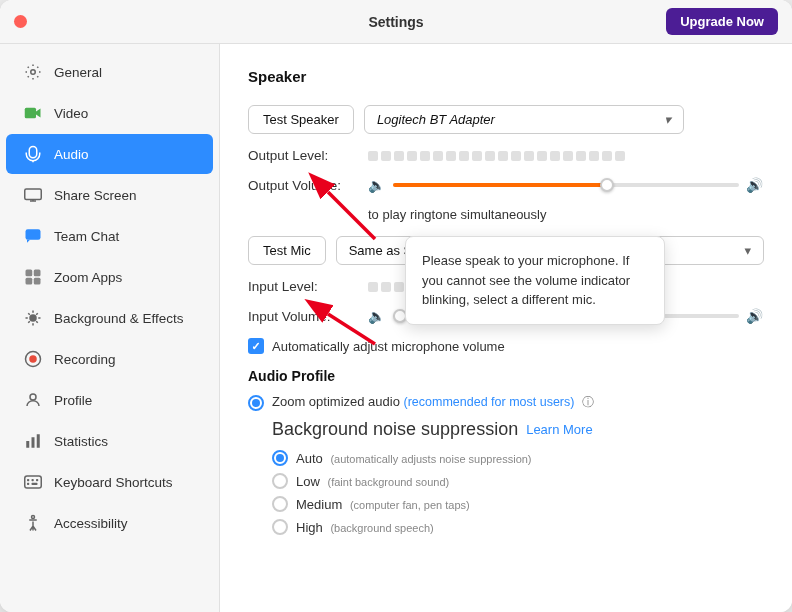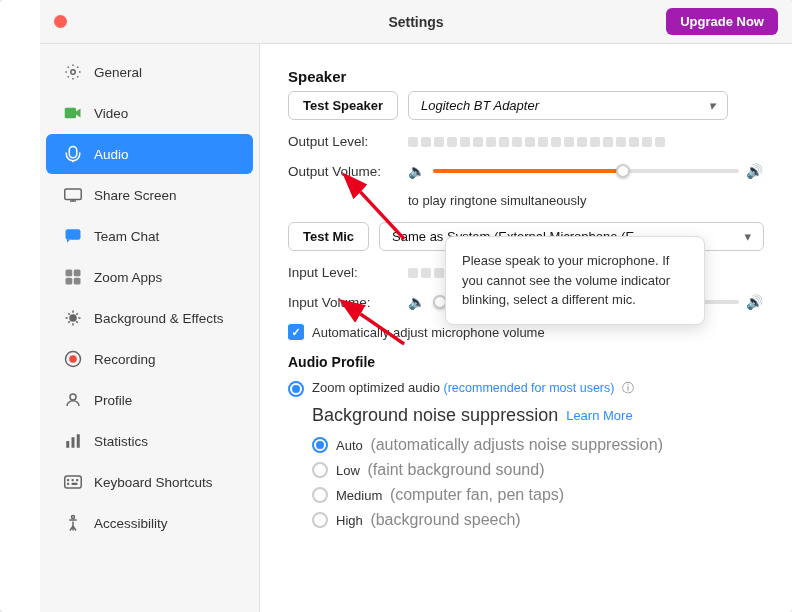--- a/index.html
+++ b/index.html
@@ -1,42 +1,42 @@
 <!DOCTYPE html>
 <html><head>
   <meta charset="utf-8">
   <style>
     * { box-sizing: border-box; margin: 0; padding: 0; }
     body { font-family: -apple-system, BlinkMacSystemFont, 'Segoe UI', sans-serif; background: #f0f0f0; width: 792px; height: 612px; overflow: hidden; }
 
-    .window { width: 792px; height: 612px; background: #ffffff; border-radius: 4px; display: flex; flex-direction: column; box-shadow: 0 4px 20px rgba(0,0,0,0.2); overflow: hidden; padding-left: 40px; }
+    .window { width: 792px; height: 612px; background: #ffffff; border-radius: 12px; display: flex; flex-direction: column; box-shadow: 0 4px 20px rgba(0,0,0,0.2); overflow: hidden; }
 
     .titlebar { height: 44px; background: #f6f6f6; border-bottom: 1px solid #e0e0e0; display: flex; align-items: center; justify-content: center; position: relative; flex-shrink: 0; }
     .traffic-lights { position: absolute; left: 14px; display: flex; gap: 8px; align-items: center; }
     .traffic-light { width: 13px; height: 13px; border-radius: 50%; }
     .tl-red { background: #ff5f57; }
     .titlebar-title { font-size: 14px; font-weight: 600; color: #333; }
-    .upgrade-btn { position: absolute; right: 14px; background: #a21caf; color: white; border: none; border-radius: 6px; padding: 6px 14px; font-size: 13px; font-weight: 600; cursor: pointer; }
+    .upgrade-btn { position: absolute; right: 14px; background: #4c1d95; color: white; border: none; border-radius: 6px; padding: 6px 14px; font-size: 13px; font-weight: 600; cursor: pointer; }
 
     .content { display: flex; flex: 1; overflow: hidden; }
 
     .sidebar { width: 220px; background: #f6f6f6; border-right: 1px solid #e0e0e0; overflow-y: auto; padding: 8px 0; flex-shrink: 0; }
     .sidebar-item { display: flex; align-items: center; gap: 10px; padding: 9px 16px; cursor: pointer; border-radius: 6px; margin: 0 6px 1px; font-size: 13.5px; color: #333; }
     .sidebar-item.active { background: #2d8cff; color: white; }
     .sidebar-icon { width: 22px; height: 22px; border-radius: 6px; display: flex; align-items: center; justify-content: center; font-size: 14px; flex-shrink: 0; }
     .sidebar-item.active .sidebar-icon { color: white; }
 
     .main { flex: 1; padding: 24px 28px; overflow-y: auto; position: relative; background: white; }
 
-    .section-title { font-size: 15px; font-weight: 700; color: #111; margin-bottom: 6px; }
+    .section-title { font-size: 15px; font-weight: 700; color: #111; margin-bottom: 20px; }
 
     .row { display: flex; align-items: center; margin-bottom: 14px; gap: 10px; }
     .row-label { font-size: 13.5px; color: #333; width: 110px; flex-shrink: 0; }
 
-    .test-btn { background: white; border: 1.5px solid #ccc; border-radius: 6px; padding: 6px 14px; font-size: 13px; cursor: pointer; color: #111; font-weight: 700; }
+    .test-btn { background: white; border: 1.5px solid #ccc; border-radius: 6px; padding: 6px 14px; font-size: 13px; cursor: pointer; color: #111; font-weight: 400; }
 
     .level-bars { display: flex; gap: 3px; align-items: center; }
     .level-bar { width: 10px; height: 10px; background: #e0e0e0; border-radius: 2px; }
 
     .volume-slider-container { display: flex; align-items: center; gap: 8px; flex: 1; }
     .vol-icon { font-size: 14px; color: #666; }
     .slider-track { flex: 1; height: 4px; background: #e0e0e0; border-radius: 2px; position: relative; }
     .slider-fill { height: 100%; background: #ff6b00; border-radius: 2px; }
     .slider-thumb { width: 14px; height: 14px; background: white; border: 2px solid #ccc; border-radius: 50%; position: absolute; top: -5px; transform: translateX(-50%); box-shadow: 0 1px 3px rgba(0,0,0,0.2); }
 
@@ -60,21 +60,21 @@
     .radio-label { font-size: 13px; color: #333; }
     .radio-label .recommended { color: #2d8cff; font-size: 12.5px; }
     .radio-label .help { color: #888; font-size: 12px; margin-left: 4px; }
 
     .noise-row { display: flex; align-items: center; gap: 8px; margin-bottom: 10px; margin-left: 24px; }
     .noise-label { font-size: 18px; color: #333; }
     .learn-more { color: #2d8cff; font-size: 13px; cursor: pointer; }
 
     .sub-radio-row { display: flex; align-items: center; gap: 8px; margin-bottom: 7px; margin-left: 24px; }
     .sub-radio-label { font-size: 13px; color: #333; }
-    .sub-radio-detail { color: #888; font-size: 16px; margin-left: 4px; margin-top: 29px; }
+    .sub-radio-detail { color: #888; font-size: 11px; margin-left: 4px; margin-top: 29px; }
 
     
     .tooltip { position: absolute; top: 192px; left: 185px; background: white; border: 1px solid #ddd; border-radius: 8px; padding: 14px 16px; width: 260px; box-shadow: 0 4px 16px rgba(0,0,0,0.15); font-size: 13px; color: #333; line-height: 1.5; z-index: 10; }
 
     
     .arrow-overlay { position: absolute; top: 0; left: 0; width: 100%; height: 100%; pointer-events: none; z-index: 5; }
 
     .speaker-dropdown { display: flex; align-items: center; background: white; border: 1.5px solid #ccc; border-radius: 6px; padding: 6px 12px; font-size: 13px; color: #111; cursor: pointer; width: 320px; font-style: italic; }
     .mic-dropdown { display: flex; align-items: center; background: white; border: 1.5px solid #ccc; border-radius: 6px; padding: 6px 12px; font-size: 13px; color: #111; cursor: pointer; flex: 1; }
   </style>

